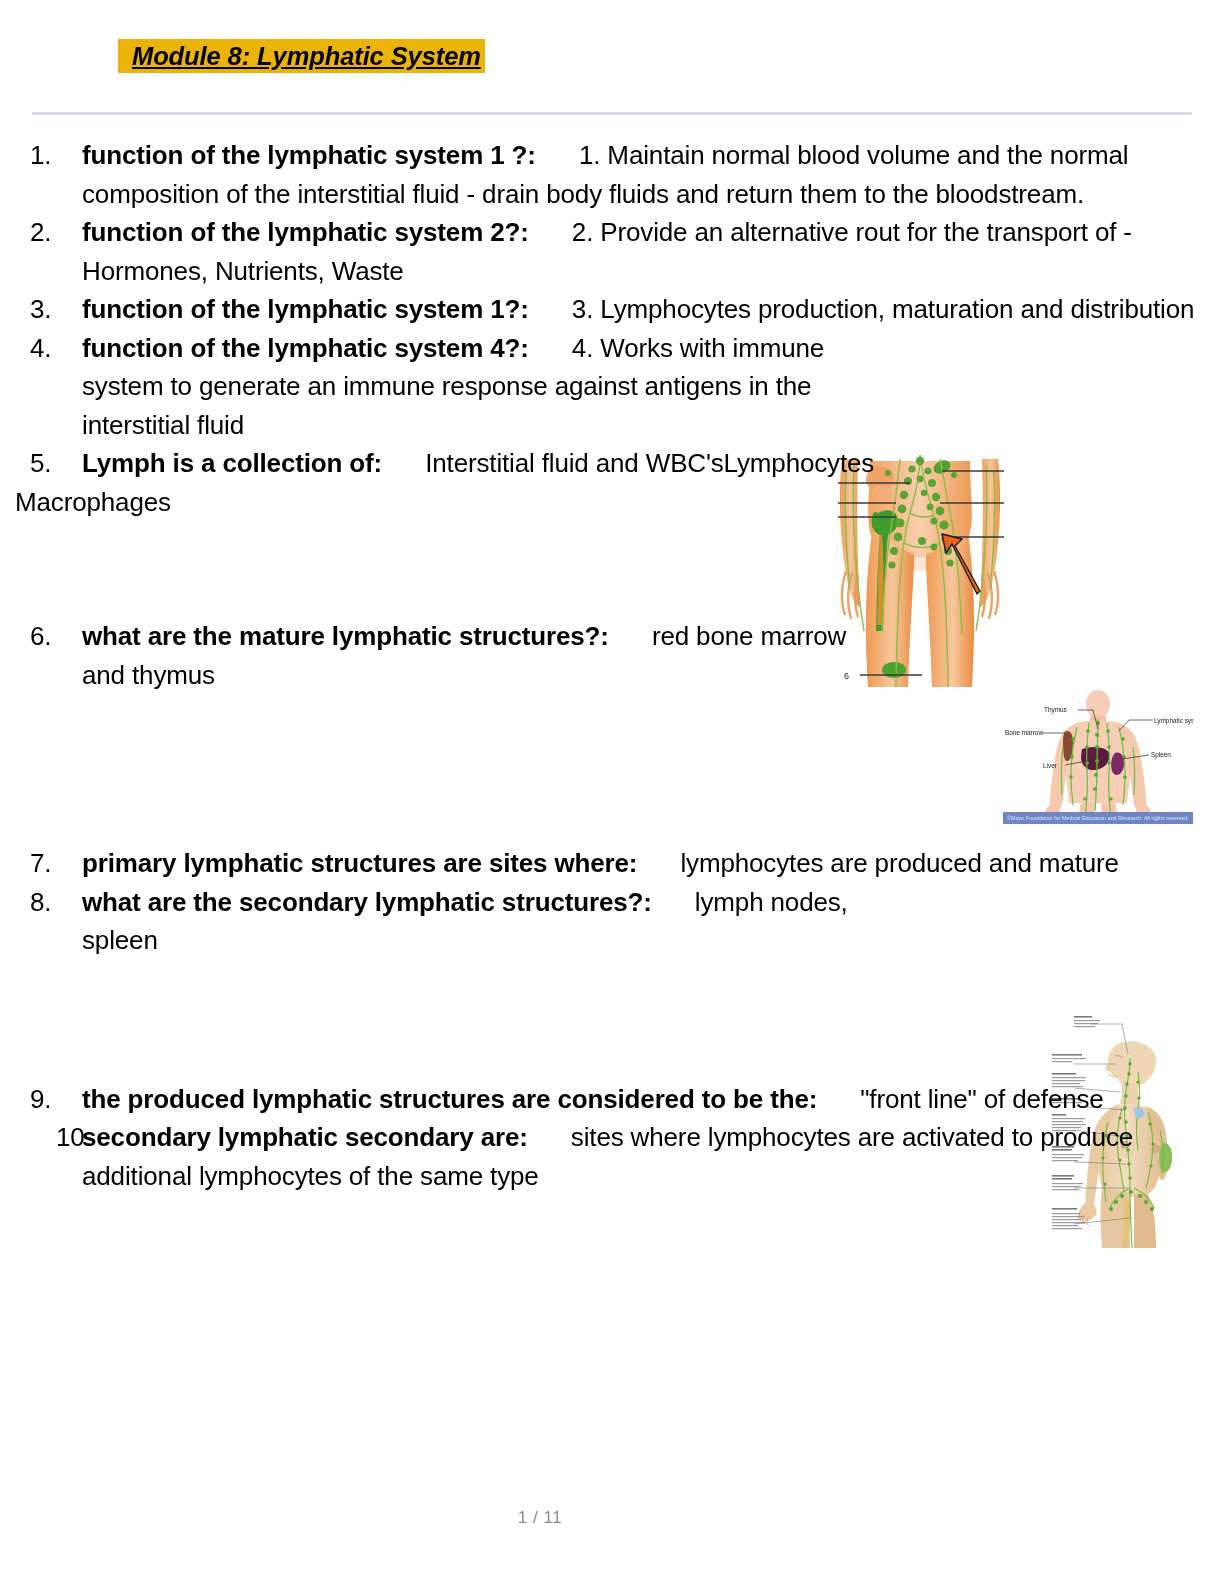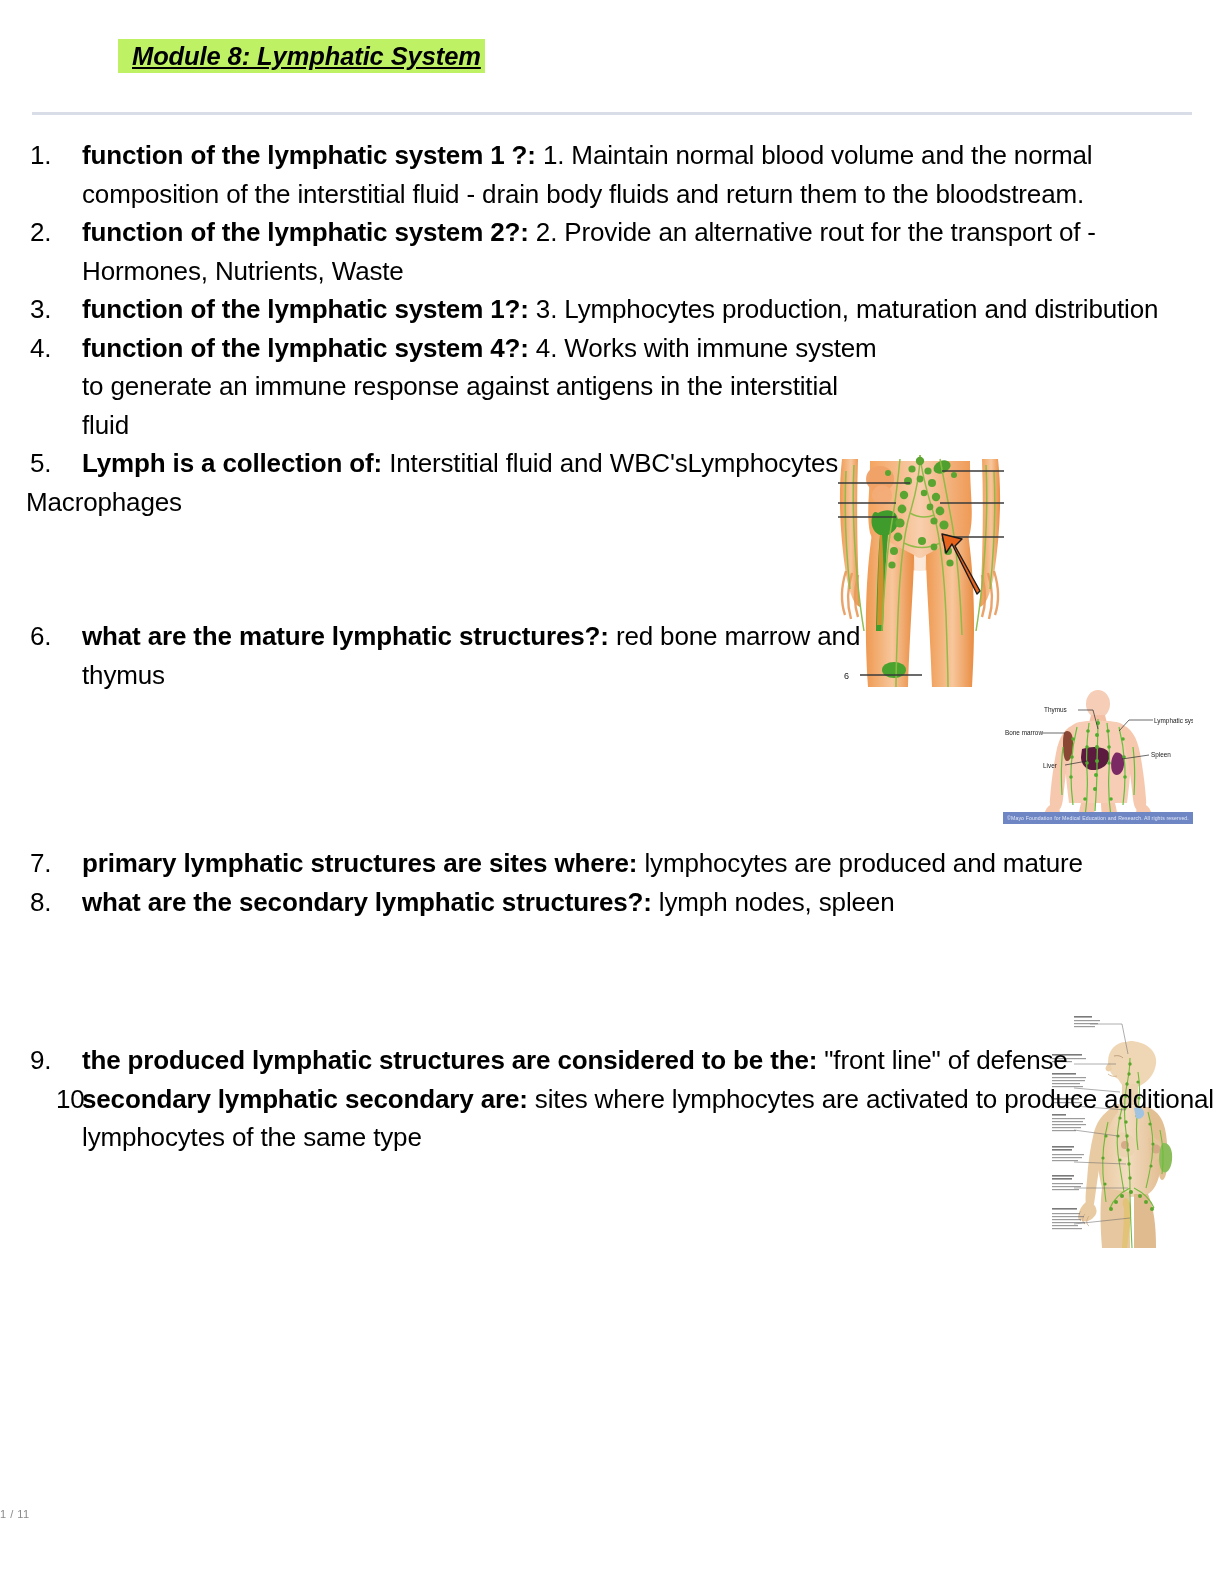--- a/index.html
+++ b/index.html
@@ -24,21 +24,21 @@
   }
 
   
   .title-row {
     position: absolute;
     left: 118px;
     top: 39px;
   }
   .doc-title {
     display: inline-block;
-    background: #bef264;
+    background: #eab308;
     color: #000000;
     font-weight: bold;
     font-style: italic;
     text-decoration: underline;
     font-size: 25.5px;
     line-height: 32px;
     padding: 1px 4px 1px 14px;
     letter-spacing: -0.1px;
     white-space: nowrap;
   }
@@ -85,47 +85,49 @@
   ol.qlist > li.num-wide .num {
     left: 24px;
     margin-left: 32px;
   }
   .q {
     font-weight: bold;
     text-align: center;
   }
   .a {
     font-weight: normal;
+    margin-left: 36px;
   }
 
   
   .flush {
     font-size: 26px;
     line-height: 38.5px;
-    padding-left: 26px;
+    padding-left: 15px;
     letter-spacing: -0.15px;
   }
 
   
   .w-narrow { max-width: 800px; }
   .w-img2   { max-width: 830px; }
   .w-full   { max-width: 1162px; }
 
   .spacer-a { height: 96px; }
   .spacer-b { height: 150px; }
   .spacer-c { height: 120px; }
 
   
   .footer {
     position: absolute;
     left: 0;
     top: 1508px;
     width: 1080px;
+    text-align: center;
     color: #8a8a8a;
-    font-size: 11px;
+    font-size: 17px;
     letter-spacing: 0.5px;
   }
 
   
   .figure {
     position: absolute;
     overflow: hidden;
     background: #ffffff;
   }
 

